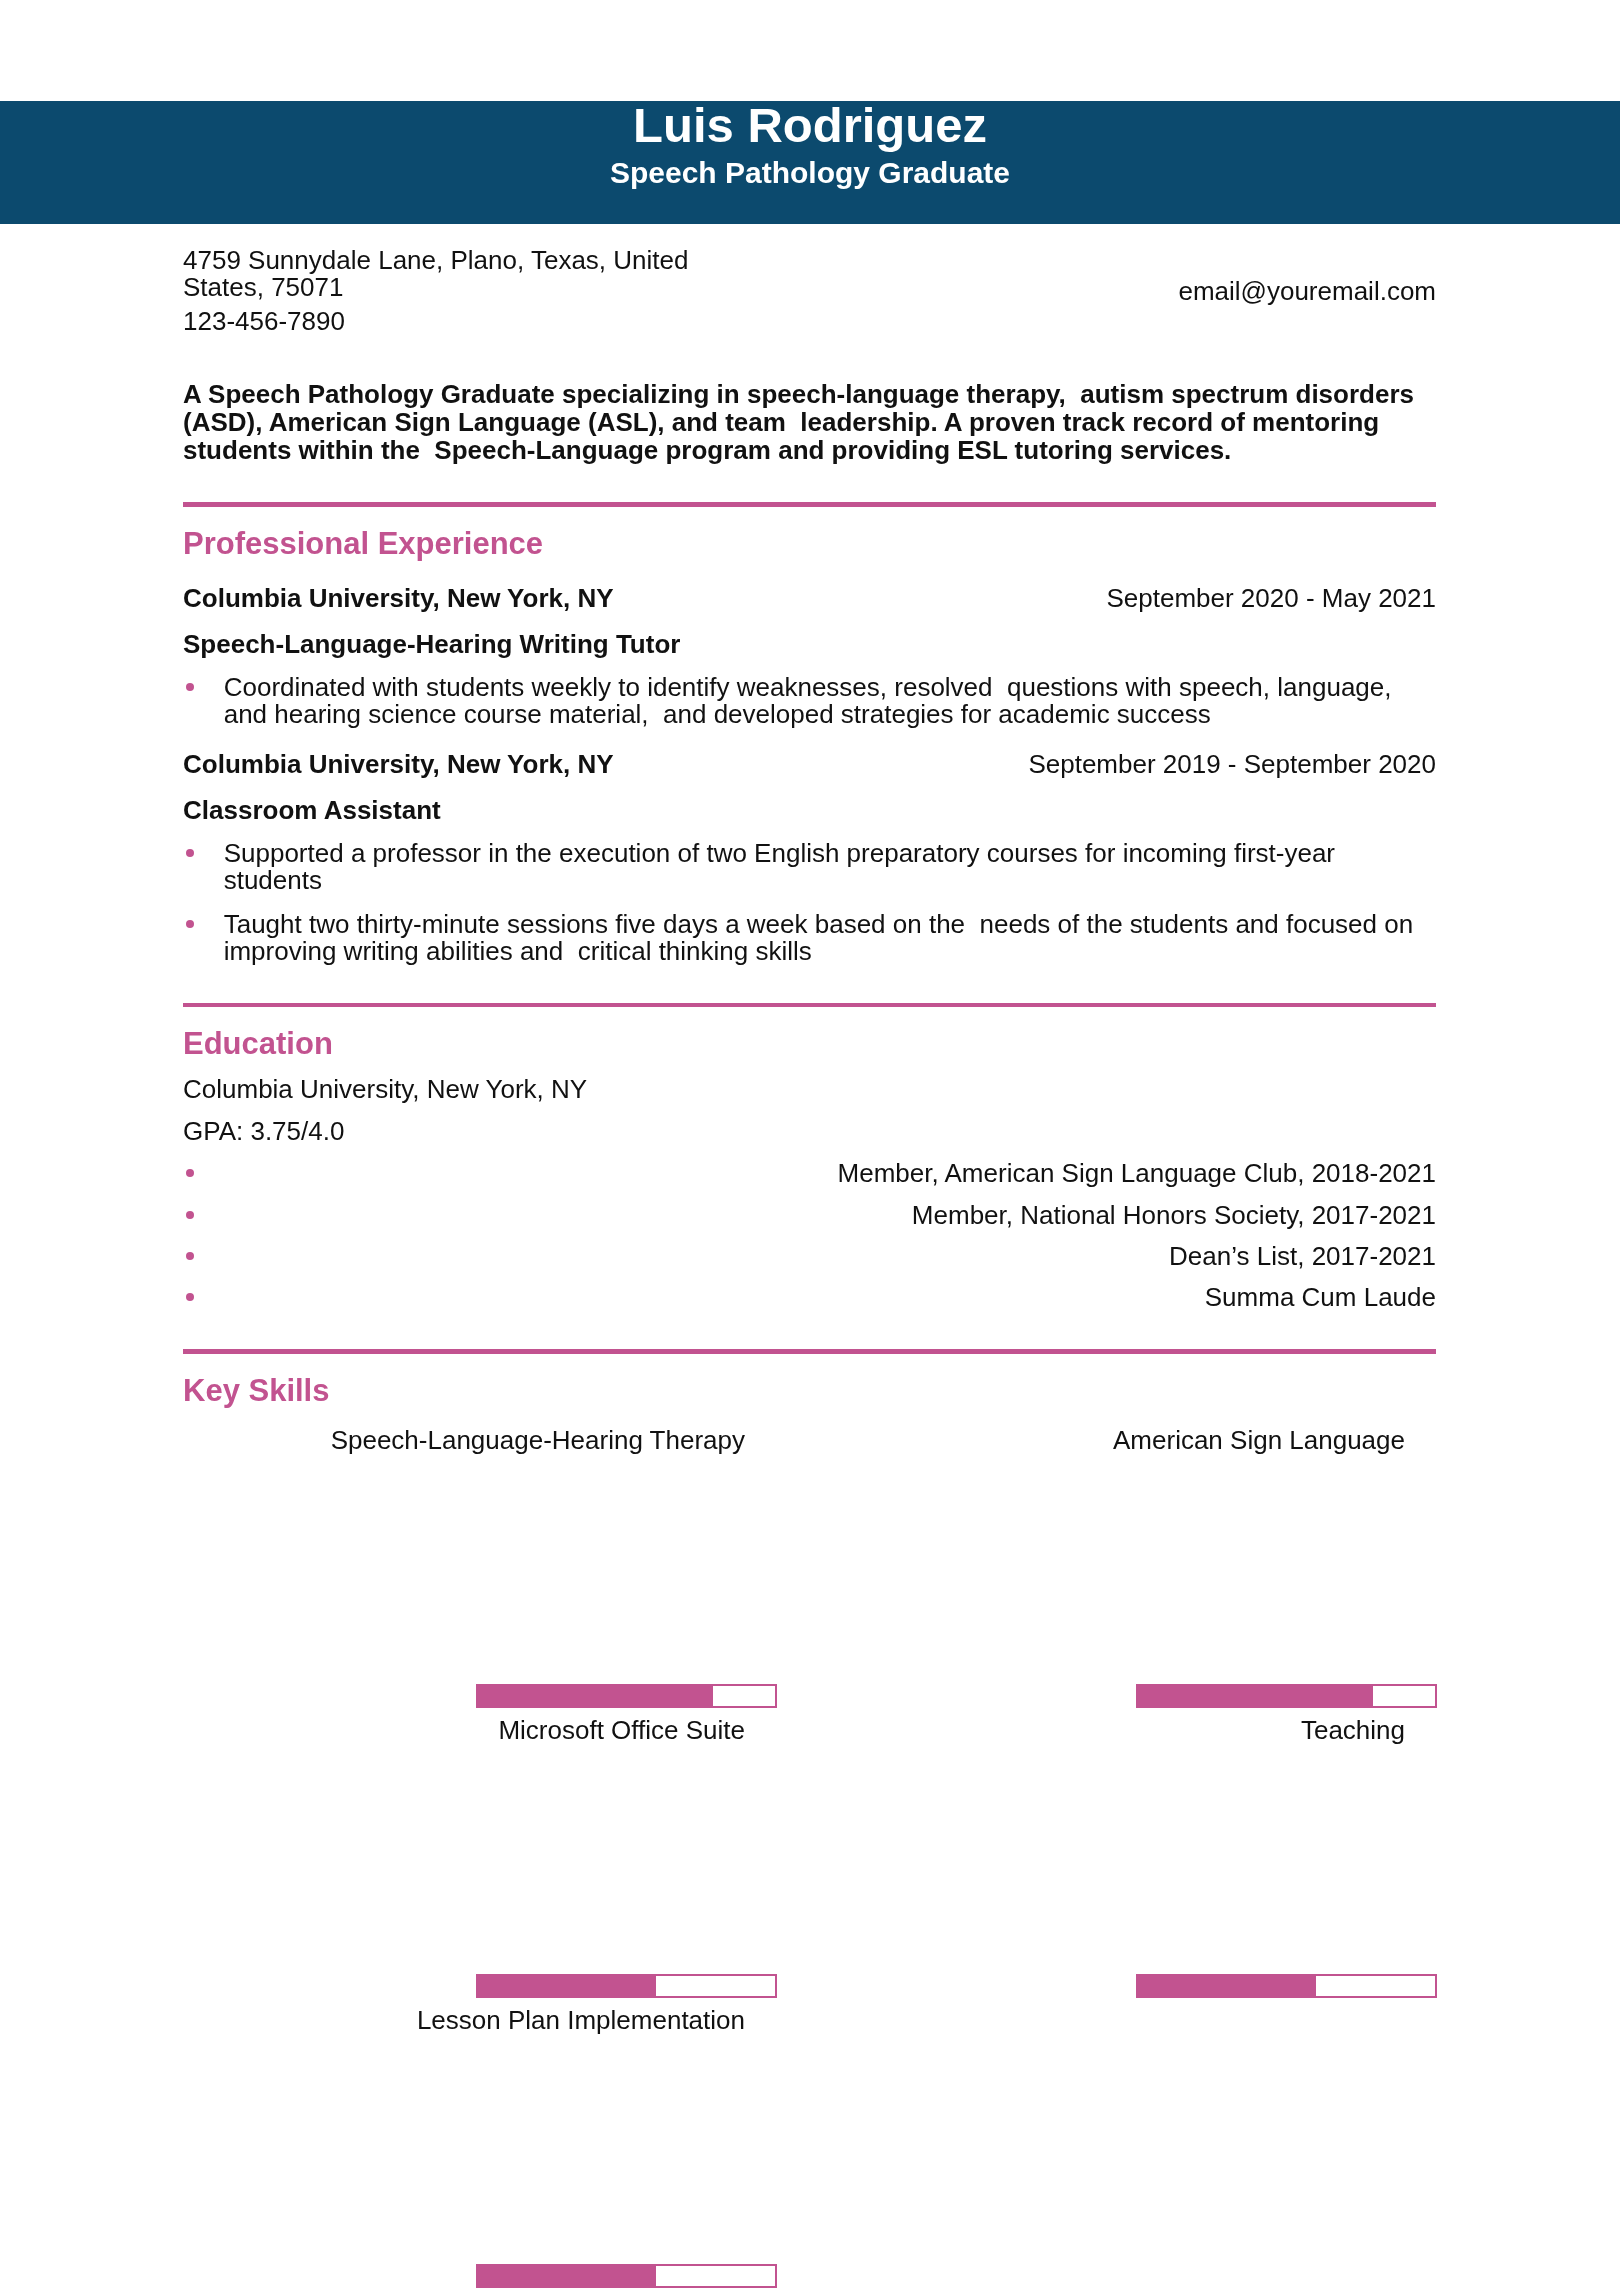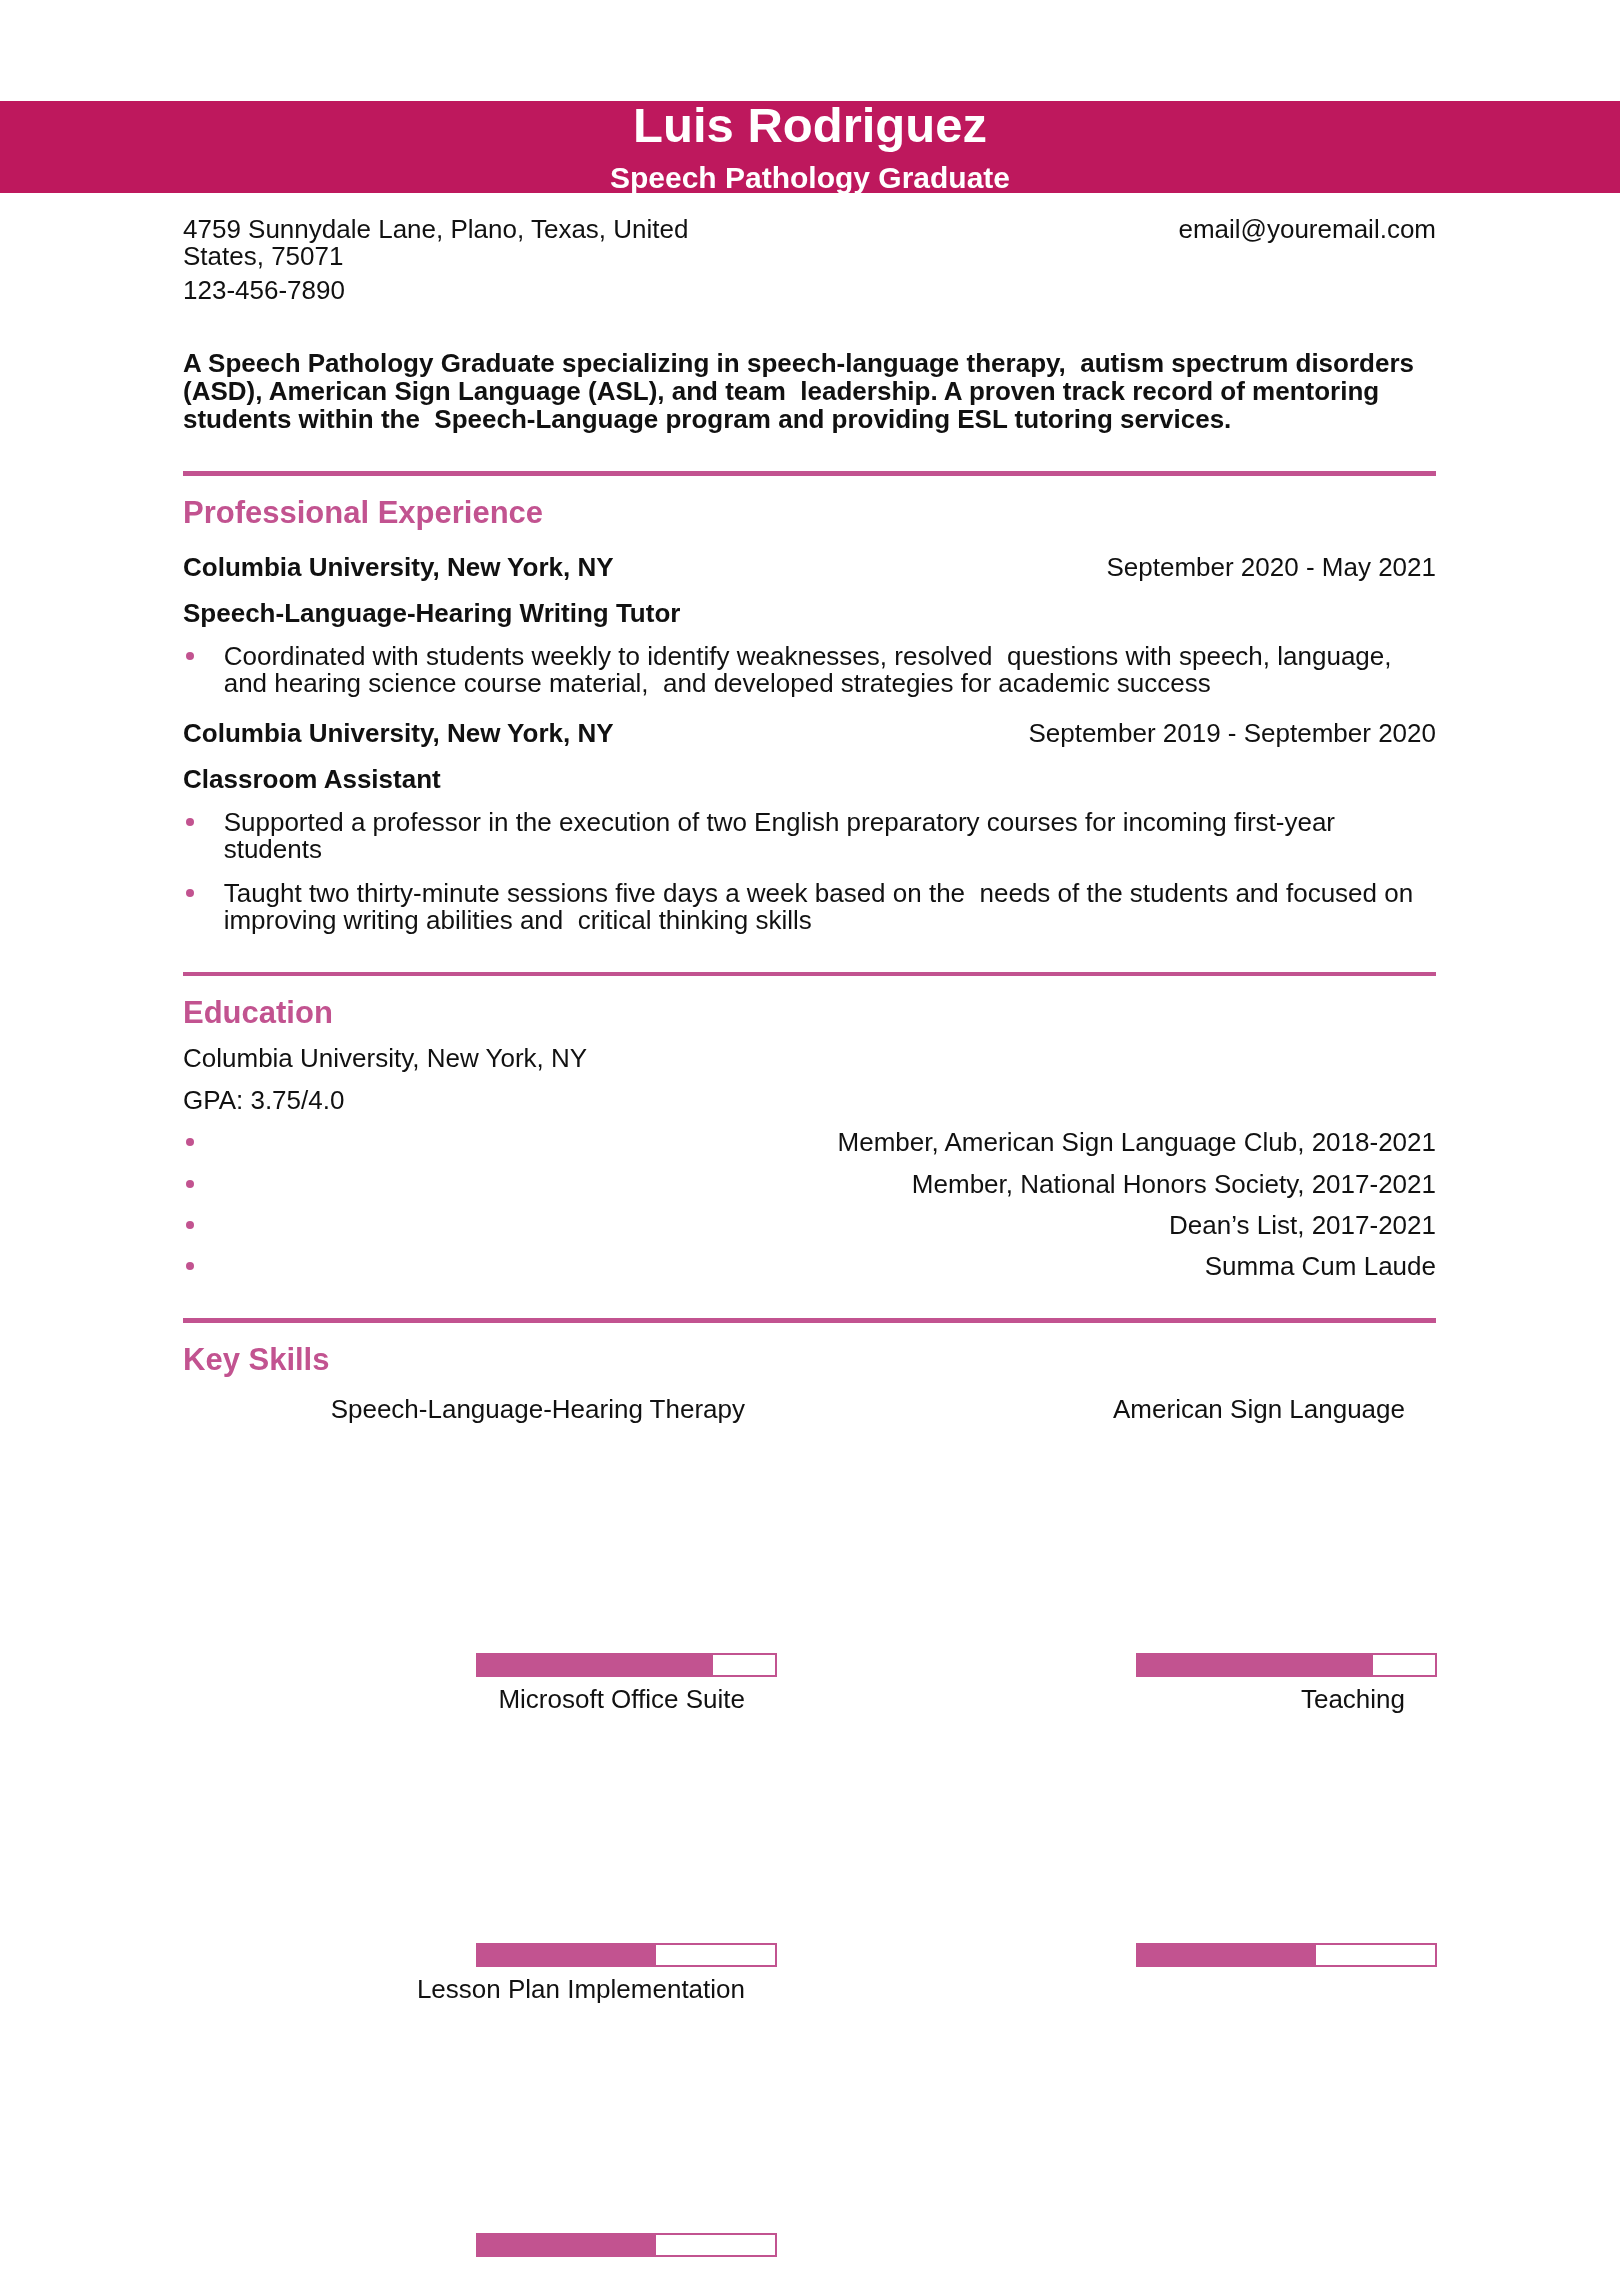--- a/index.html
+++ b/index.html
@@ -7,33 +7,33 @@
     width: 1620px; height: 2293px;
     font-family: "Liberation Sans", "DejaVu Sans", sans-serif;
     color: #111111;
     overflow: hidden;
   }
   .page { width: 1620px; height: 2293px; background: #ffffff; position: relative; }
 
   
   .band {
     margin-top: 101px;
-    height: 92px;
-    background: #be185d;
+    height: 123px;
+    background: #0c4a6e;
     display: flex; flex-direction: column;
-    align-items: center; justify-content: space-between;
+    align-items: center; justify-content: flex-start;
     gap: 8px;
   }
   .name { color: #ffffff; font-weight: bold; font-size: 49px; line-height: 1; }
   .subtitle { color: #ffffff; font-weight: bold; font-size: 30px; line-height: 1; }
 
   .content { margin: 0 184px 0 183px; } 
 
   
-  .contact { margin-top: 23px; display: flex; justify-content: space-between; align-items: flex-start; gap: 24px; }
+  .contact { margin-top: 23px; display: flex; justify-content: space-between; align-items: center; gap: 24px; }
   .address-block { width: 591px; font-size: 26px; line-height: 27px; }
   .phone { margin-top: 7.2px; }
   .email { font-size: 26px; line-height: 27px; text-align: right; }
 
   
   .summary {
     margin: 45px 0 0 0;
     font-size: 26px; line-height: 28px; font-weight: bold;
     white-space: pre-wrap;
   }

